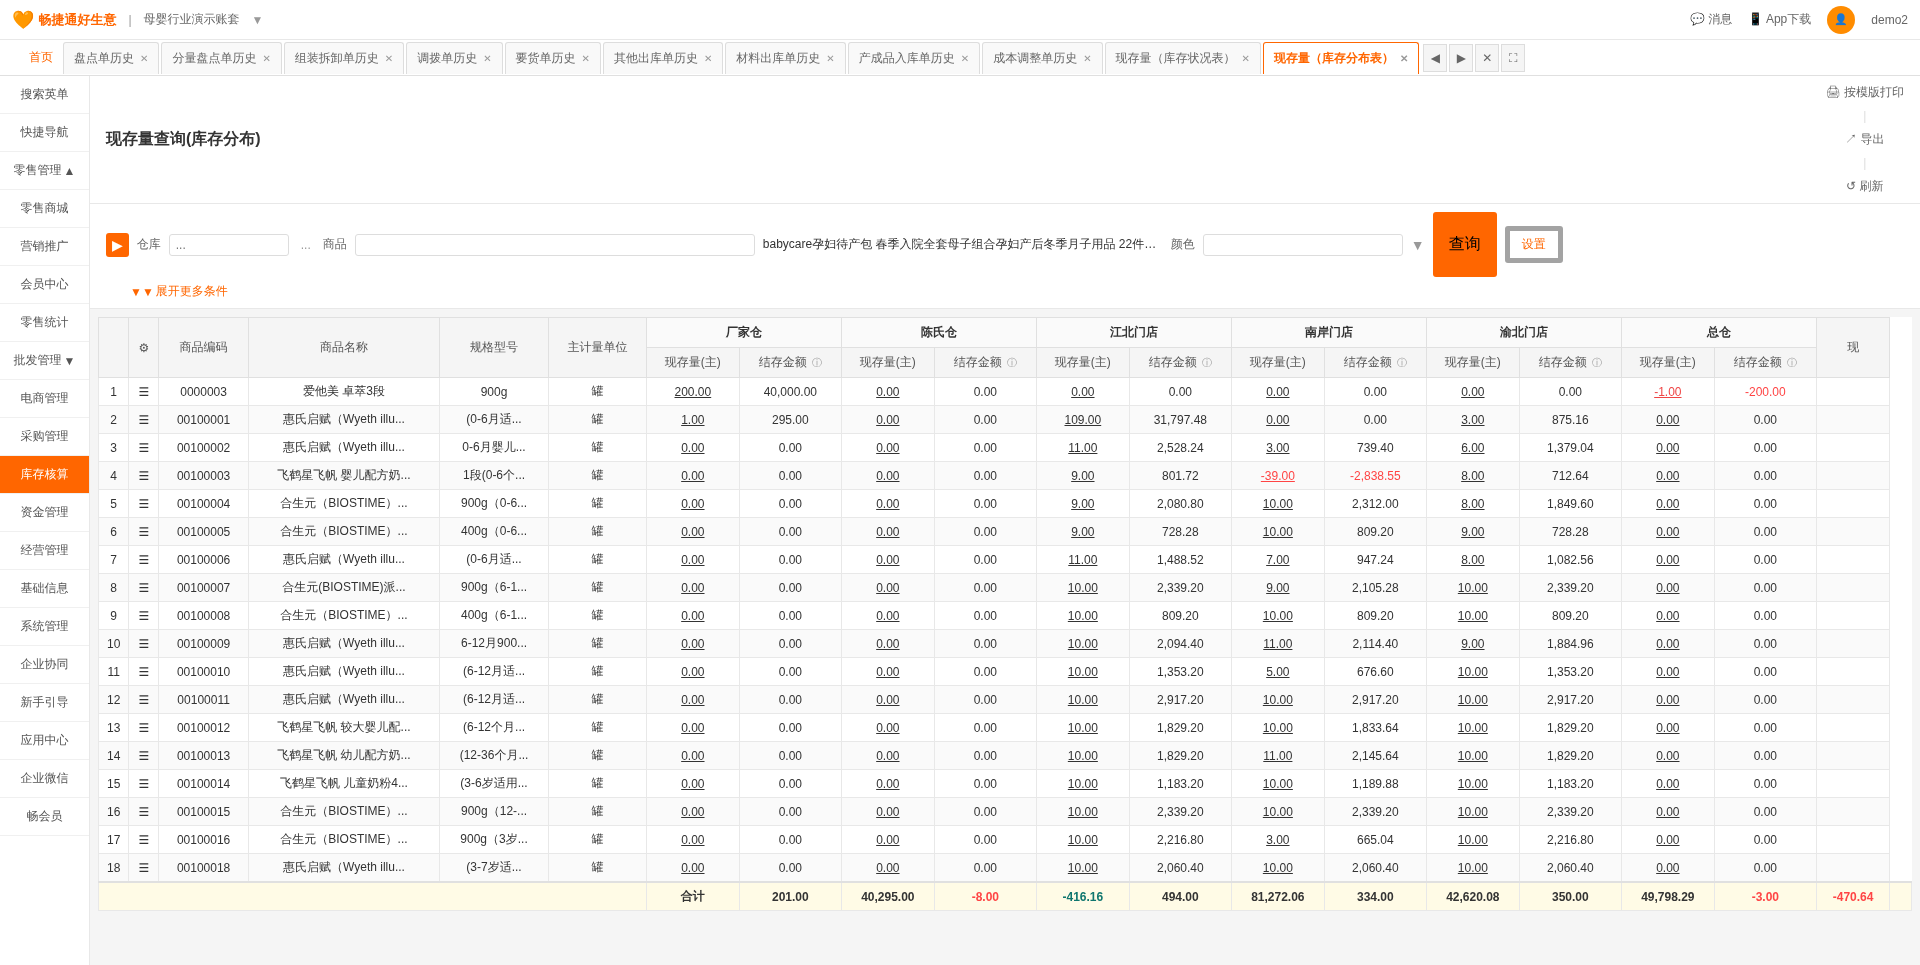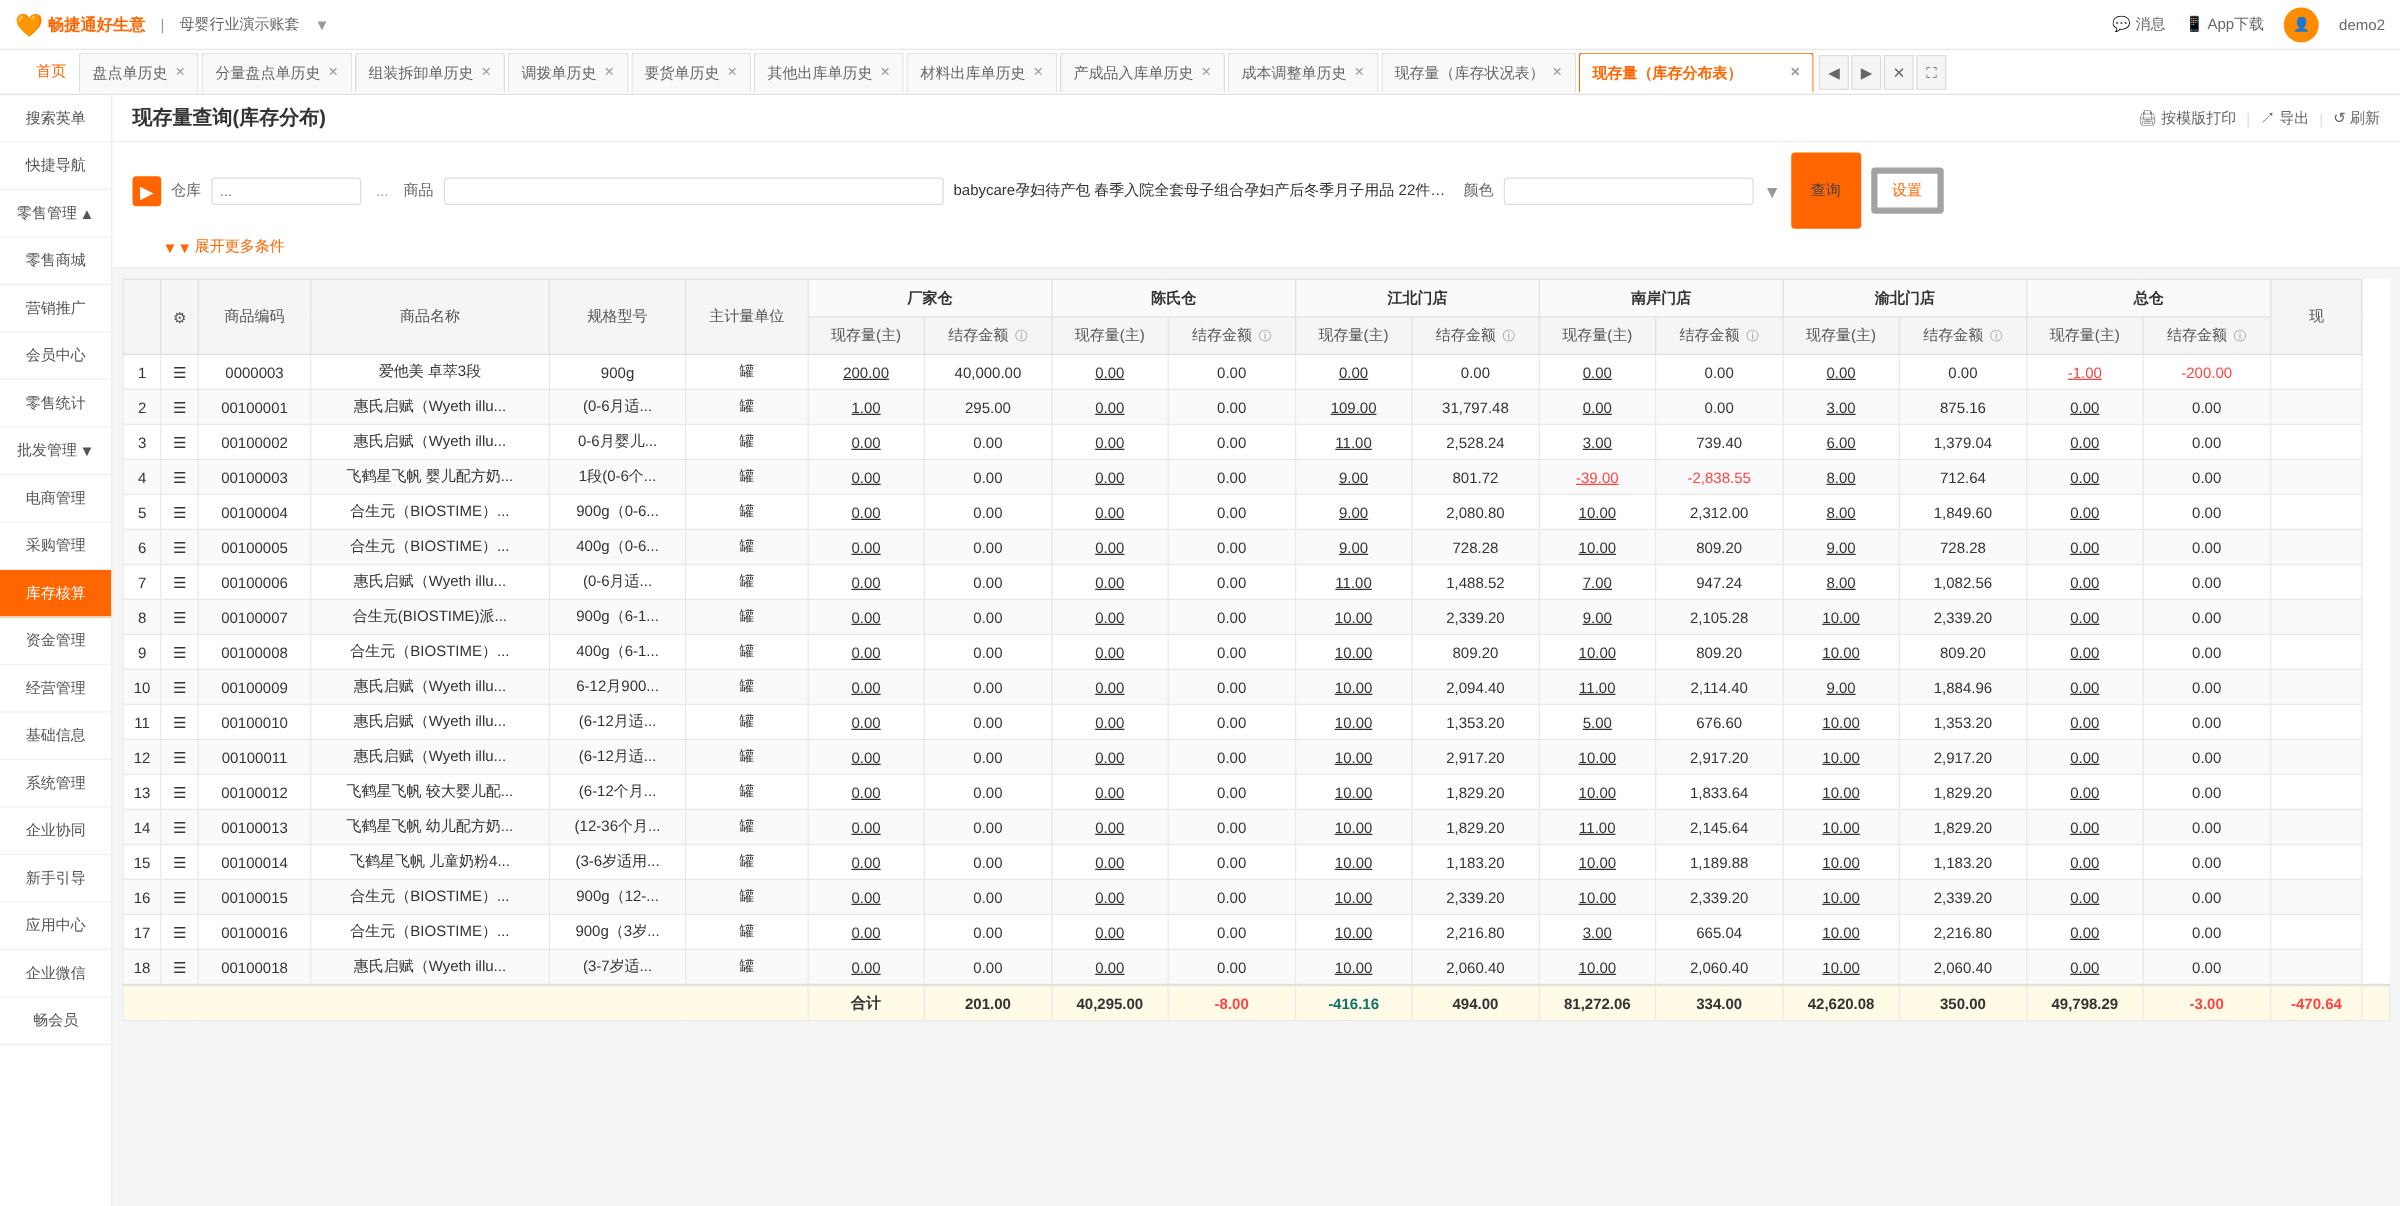--- a/index.html
+++ b/index.html
@@ -8,50 +8,50 @@
     
     .top-bar { height: 40px; background: #fff; display: flex; align-items: center; justify-content: space-between; padding: 0 12px; border-bottom: 1px solid #e8e8e8; }
     .top-bar-left { display: flex; align-items: center; gap: 8px; }
     .logo-area { display: flex; align-items: center; gap: 4px; color: #ff6600; font-weight: bold; font-size: 13px; }
     .top-bar-right { display: flex; align-items: center; gap: 16px; color: #666; font-size: 12px; }
     .top-bar-right .user-avatar { width: 28px; height: 28px; border-radius: 50%; background: #ff8c00; display: flex; align-items: center; justify-content: center; color: #fff; font-size: 11px; }
 
     
     .tab-bar { height: 36px; background: #fff; display: flex; align-items: center; border-bottom: 1px solid #e0e0e0; padding: 0 19px; overflow: hidden; }
     .tab-item { display: flex; align-items: center; padding: 0 10px; height: 32px; border: 1px solid #ddd; border-bottom: none; margin-right: 2px; background: #f9f9f9; color: #666; font-size: 12px; cursor: pointer; white-space: nowrap; border-radius: 3px 3px 0 0; }
-    .tab-item.active { background: #fff; color: #ff6600; border-color: #ff6600; border-bottom-color: #fff; font-weight: bold; gap: 32px; }
+    .tab-item.active { background: #fff; color: #ff6600; border-color: #ff6600; border-bottom-color: #fff; font-weight: bold; }
     .tab-item .tab-close { margin-left: 6px; color: #999; font-size: 10px; }
     .tab-nav-btn { width: 24px; height: 28px; border: 1px solid #ddd; background: #f5f5f5; cursor: pointer; display: flex; align-items: center; justify-content: center; color: #666; margin-left: 2px; }
     .home-tab { padding: 0 10px; height: 32px; display: flex; align-items: center; color: #ff6600; font-size: 12px; cursor: pointer; }
 
     
     .main-layout { display: flex; height: calc(100vh - 76px); }
 
     
     .sidebar { width: 90px; background: #fff; border-right: 1px solid #e8e8e8; display: flex; flex-direction: column; overflow-y: auto; }
     .sidebar-item { padding: 10px 4px; text-align: center; color: #555; cursor: pointer; font-size: 12px; border-bottom: 1px solid #f0f0f0; }
     .sidebar-item.active { background: #ff6600; color: #fff; }
     .sidebar-item.has-sub { display: flex; align-items: center; justify-content: center; gap: 2px; }
 
     
     .content { flex: 1; overflow: hidden; display: flex; flex-direction: column; background: #f5f5f5; }
 
     
     .page-header { background: #fff; padding: 8px 16px; display: flex; align-items: center; justify-content: space-between; border-bottom: 1px solid #e8e8e8; }
     .page-title { font-size: 16px; font-weight: bold; color: #333; }
-    .page-actions { display: flex; align-items: center; gap: 8px; }
+    .page-actions { display: flex; align-items: center; gap: 8px; flex-direction: column; }
 
     
     .filter-bar { background: #fff; padding: 8px 16px; border-bottom: 1px solid #e8e8e8; }
     .filter-row { display: flex; align-items: center; gap: 8px; flex-wrap: wrap; }
     .filter-label { color: #666; white-space: nowrap; }
     .filter-input { border: 1px solid #ddd; border-radius: 3px; padding: 3px 6px; font-size: 12px; color: #333; }
     .filter-input-long { width: 400px; }
     .filter-input-medium { width: 120px; }
-    .btn-search { background: #ff6600; color: #404040; border: none; padding: 22px 16px; border-radius: 3px; cursor: pointer; font-size: 12px; }
+    .btn-search { background: #ff6600; color: #000000; border: none; padding: 22px 16px; border-radius: 3px; cursor: pointer; font-size: 16px; }
     .btn-setting { background: #fff; color: #ff6600; border: 5px solid #a3a3a3; padding: 5px 12px; border-radius: 3px; cursor: pointer; font-size: 12px; font-family: Liberation Serif, serif; }
     .expand-btn { color: #ff6600; cursor: pointer; font-size: 12px; display: flex; align-items: center; gap: 2px; }
     .orange-arrow { background: #ff6600; color: #fff; border: none; padding: 4px 6px; border-radius: 3px; cursor: pointer; font-size: 14px; }
     .filter-dots { color: #999; margin: 0 4px; }
 
     
     .table-container { flex: 1; overflow: auto; padding: 8px; }
     .data-table { width: 100%; border-collapse: collapse; background: #fff; font-size: 12px; }
     .data-table th { background: #f5f5f5; border: 1px solid #e0e0e0; padding: 6px 8px; text-align: center; white-space: nowrap; font-weight: normal; color: #555; }
     .data-table td { border: 1px solid #e8e8e8; padding: 5px 8px; text-align: center; white-space: nowrap; }

